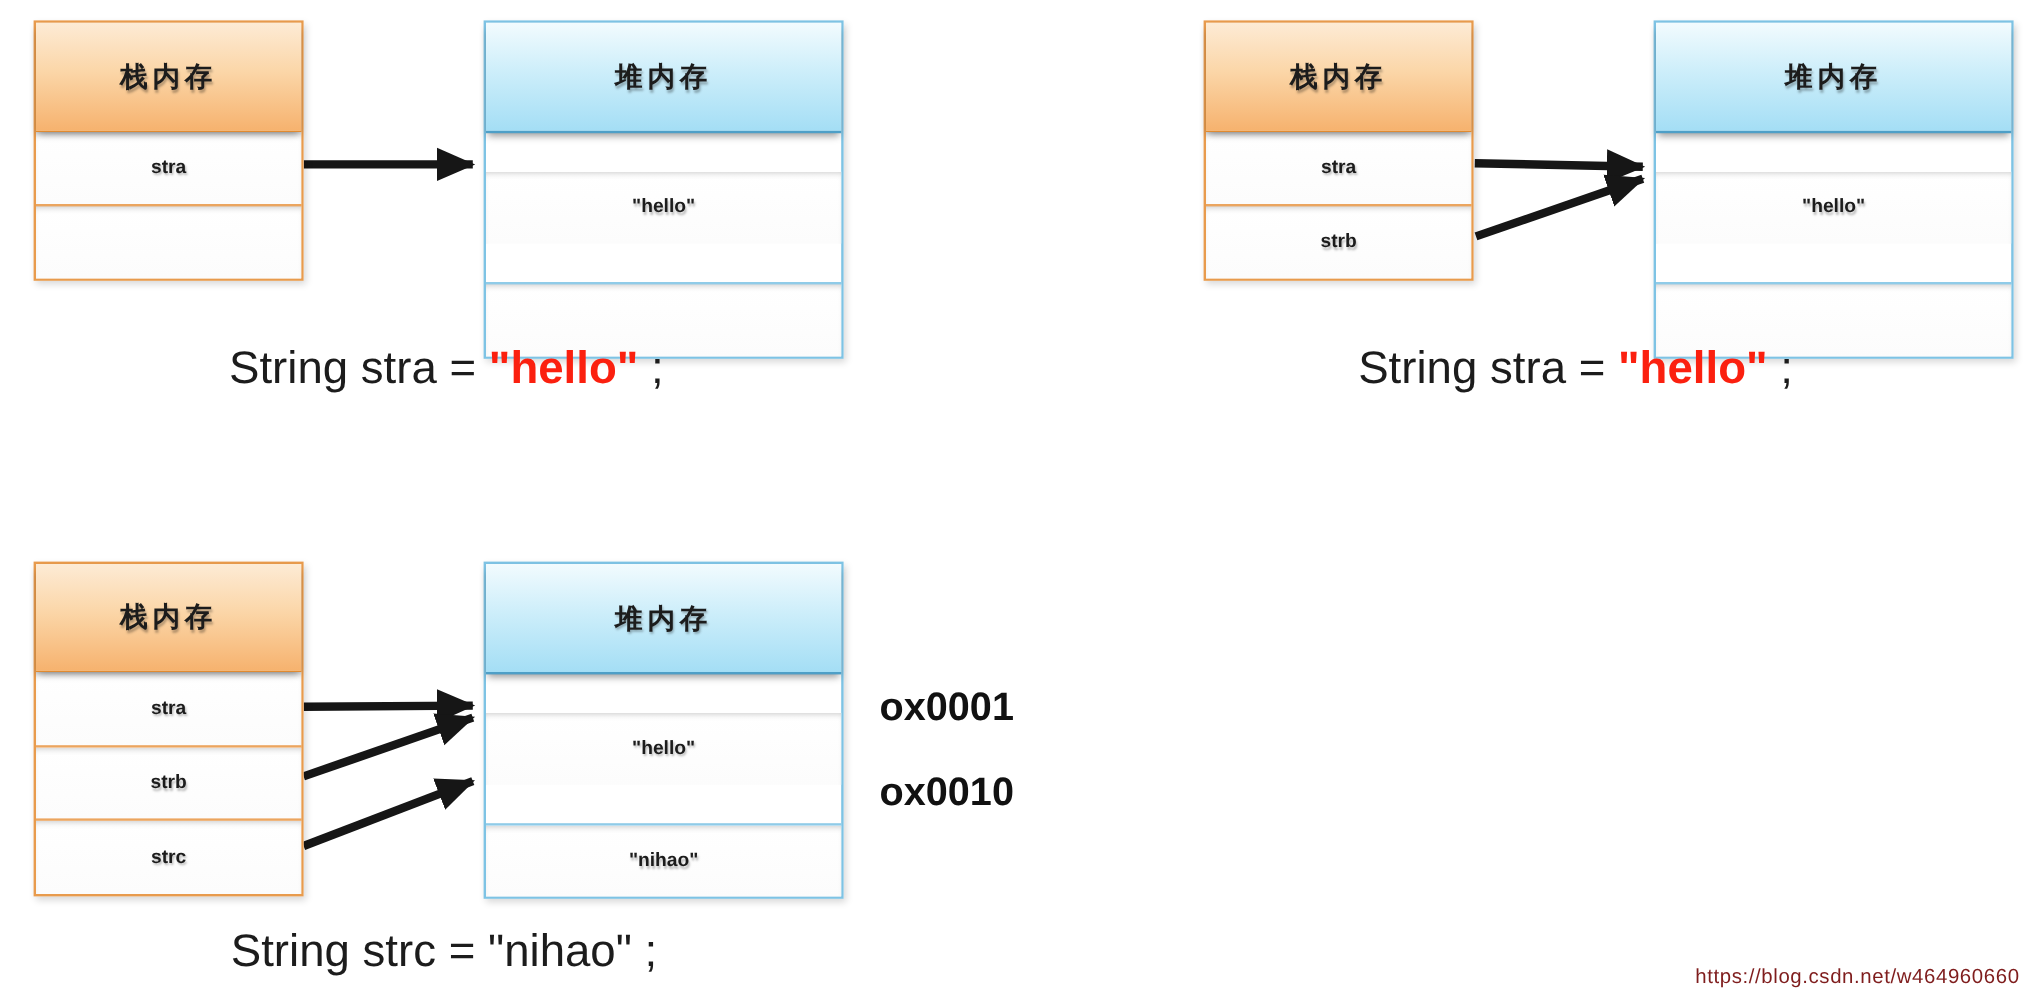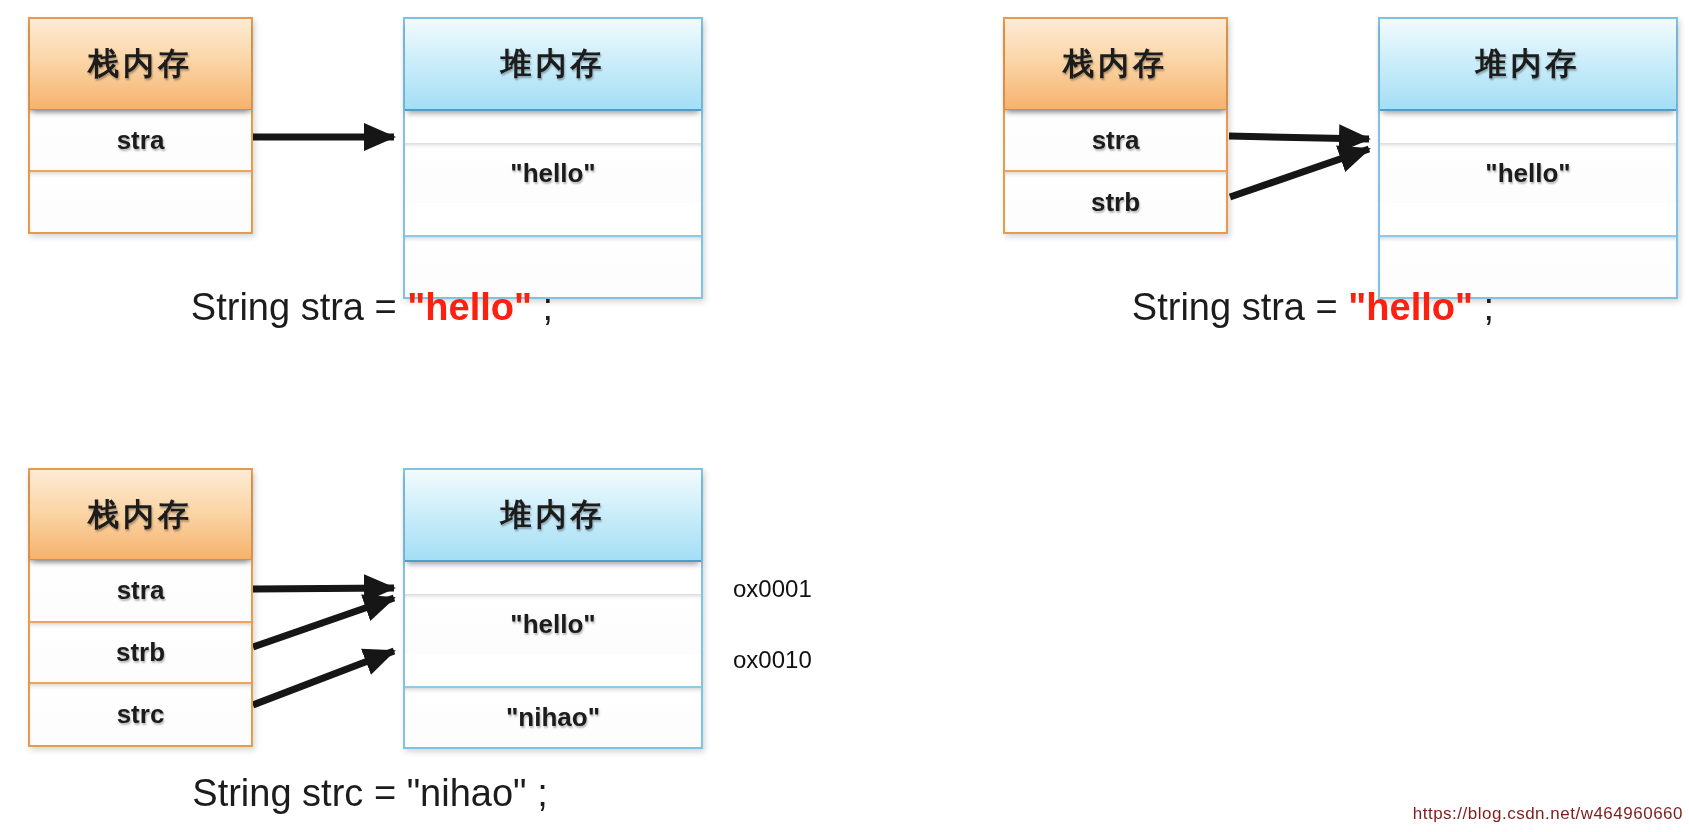--- a/index.html
+++ b/index.html
@@ -11,44 +11,44 @@
   .membox{
     position:absolute;box-sizing:border-box;
     display:flex;flex-direction:column;
     box-shadow:2px 3px 6px rgba(0,0,0,0.16);
     background:#ffffff;
   }
   .membox.stack{border:2px solid #e89b4d;}
   .membox.heap{border:2px solid #7ec3e4;gap:32px;}
   .hdr{
     position:relative;z-index:2;display:flex;align-items:center;justify-content:center;
-    font-size:31px;font-weight:bold;letter-spacing:4px;
+    font-size:23px;font-weight:bold;letter-spacing:4px;
     text-shadow:1px 2px 2px rgba(0,0,0,0.30);
     box-shadow:0 4px 6px -2px rgba(0,0,0,0.40);
   }
   .stack .hdr{background:linear-gradient(#fdebd5,#fbd6a8 45%,#f6b26e);border-bottom:1px solid #e08a30;}
   .heap .hdr{background:linear-gradient(#f2fbfe,#cdeefa 45%,#a4def5);border-bottom:2px solid #4e9fc7;}
   .row{
     position:relative;display:flex;align-items:center;justify-content:center;
-    font-size:26px;font-weight:bold;
+    font-size:16px;font-weight:bold;
     background:linear-gradient(#ffffff,#fcfcfc);
     text-shadow:1px 2px 2px rgba(0,0,0,0.28);
     box-shadow:inset 0 4px 5px -3px rgba(0,0,0,0.22);
   }
   .stack .row + .row{border-top:2px solid #eba55f;}
   .heap .row + .row{border-top:2px solid #8fcbe8;}
   .caption{
     position:absolute;transform:translateX(-50%);
     font-size:38px;white-space:pre;line-height:1.2;
   }
   .caption .lit{font-weight:normal;}
   .caption .lit.red{color:#fb200f;font-weight:bold;}
   .addr{
     position:absolute;transform:translateY(-50%);
-    font-size:24px;font-weight:normal;color:#111111;
+    font-size:33px;font-weight:bold;color:#111111;
   }
   .watermark{
     position:absolute;right:6px;bottom:8px;
     font-size:17px;color:#7f1d1d;letter-spacing:0.5px;
   }
 </style>
 </head>
 <body>
 
 <div class="canvas">

